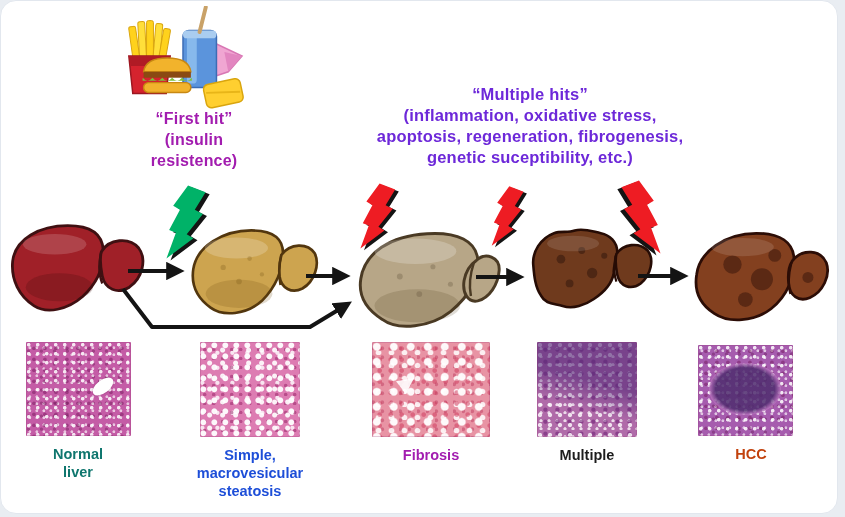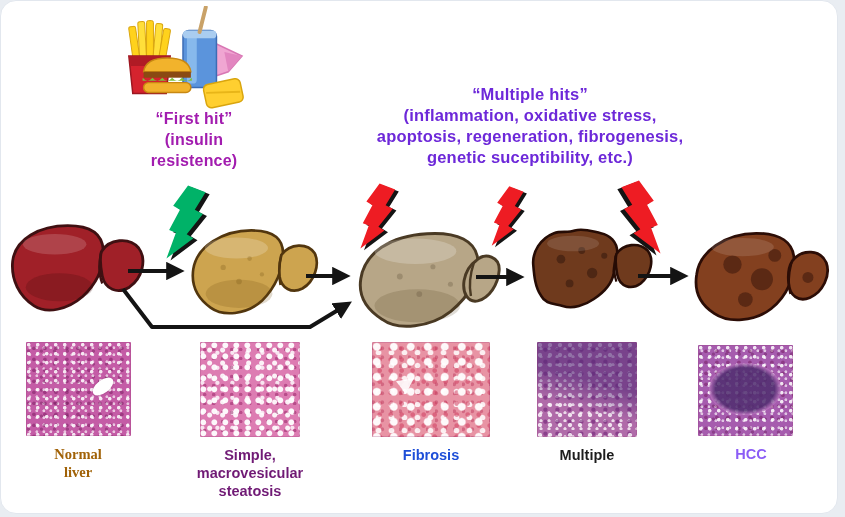--- a/index.html
+++ b/index.html
@@ -228,37 +228,37 @@
   <line x1="306" y1="276" x2="346" y2="276" stroke-width="4" marker-end="url(#ah)" stroke="#141414"></line>
   <line x1="476" y1="277" x2="520" y2="277" stroke-width="4" marker-end="url(#ah)" stroke="#141414"></line>
   <line x1="638" y1="276" x2="684" y2="276" stroke-width="4" marker-end="url(#ah)" stroke="#141414"></line>
   <polyline points="123,289 152,327 310,327 348,304" fill="none" stroke-width="4" stroke-linejoin="round" marker-end="url(#ah)" stroke="#141414"></polyline>
 </svg>
 
 <div class="stage-col" style="left:8px;width:140px;">
   <div class="histo" style="width: 105px; height: 94px; background-color: rgb(196, 92, 166);">
     <span class="white-oval"></span>
   </div>
-  <div class="stage-label" style="color: #a16207; font-family: Liberation Serif, serif;">Normal
+  <div class="stage-label" style="color: #0f766e;">Normal
 liver</div>
 </div>
 <div class="stage-col" style="left:170px;width:160px;">
   <div class="histo vacuoles" style="width: 100px; height: 95px; background-color: rgb(221, 124, 178);"></div>
-  <div class="stage-label" style="color: #701a75;">Simple,
+  <div class="stage-label" style="color: #1d4ed8;">Simple,
 macrovesicular
 steatosis</div>
 </div>
 <div class="stage-col" style="left:351px;width:160px;">
   <div class="histo patchy" style="width: 118px; height: 95px; background-color: rgb(232, 147, 164);">
     <span class="fibrosis-patch"></span>
   </div>
-  <div class="stage-label" style="color: #1d4ed8;">Fibrosis</div>
+  <div class="stage-label" style="color: #a21caf;">Fibrosis</div>
 </div>
 <div class="stage-col" style="left:507px;width:160px;">
   <div class="histo mixed" style="width: 100px; height: 95px; background-color: rgb(176, 107, 169);"></div>
   <div class="stage-label" style="color: rgb(28, 28, 28);">Multiple</div>
 </div>
 <div class="stage-col" style="left:665px;top:345px;width:160px;">
   <div class="histo" style="width: 95px; height: 91px; background-color: rgb(166, 92, 174);">
     <span class="hcc-nodule"></span>
   </div>
-  <div class="stage-label" style="color: #8b5cf6; margin-left: 12px;">HCC</div>
+  <div class="stage-label" style="color: #c2410c; margin-left: 12px;">HCC</div>
 </div>
 
 </body></html>

